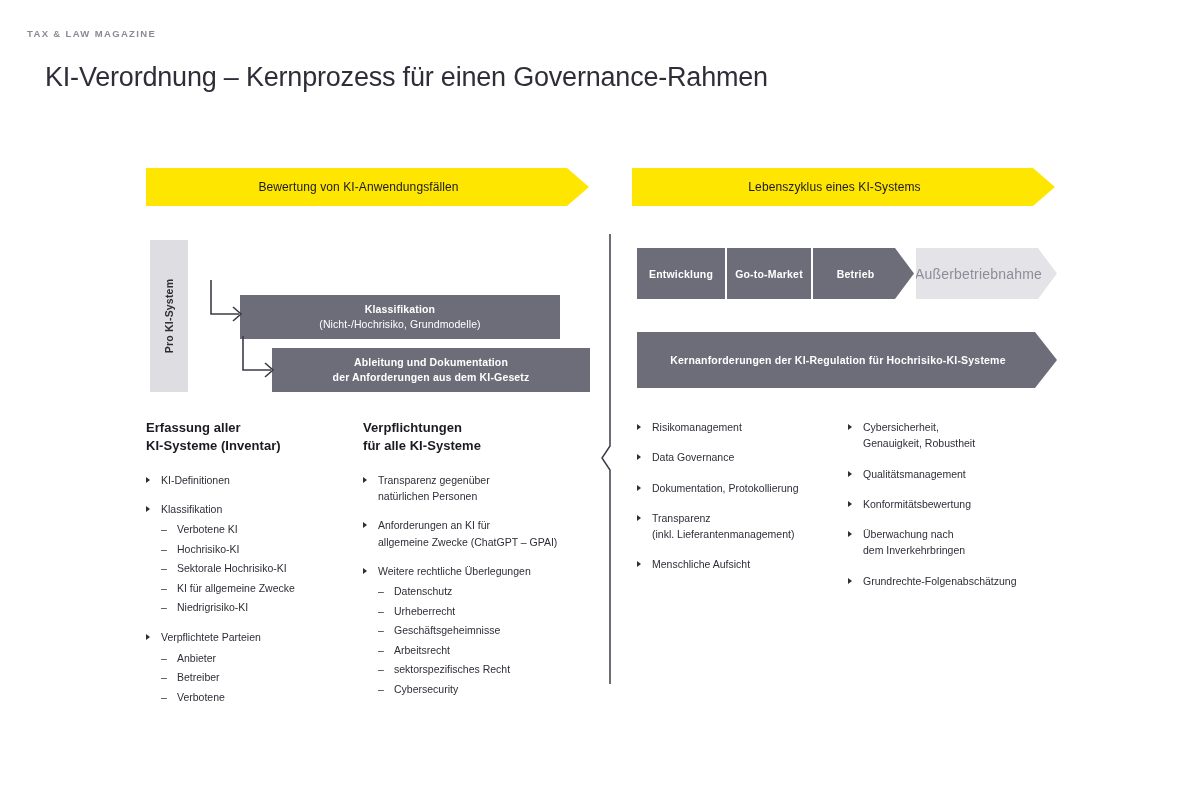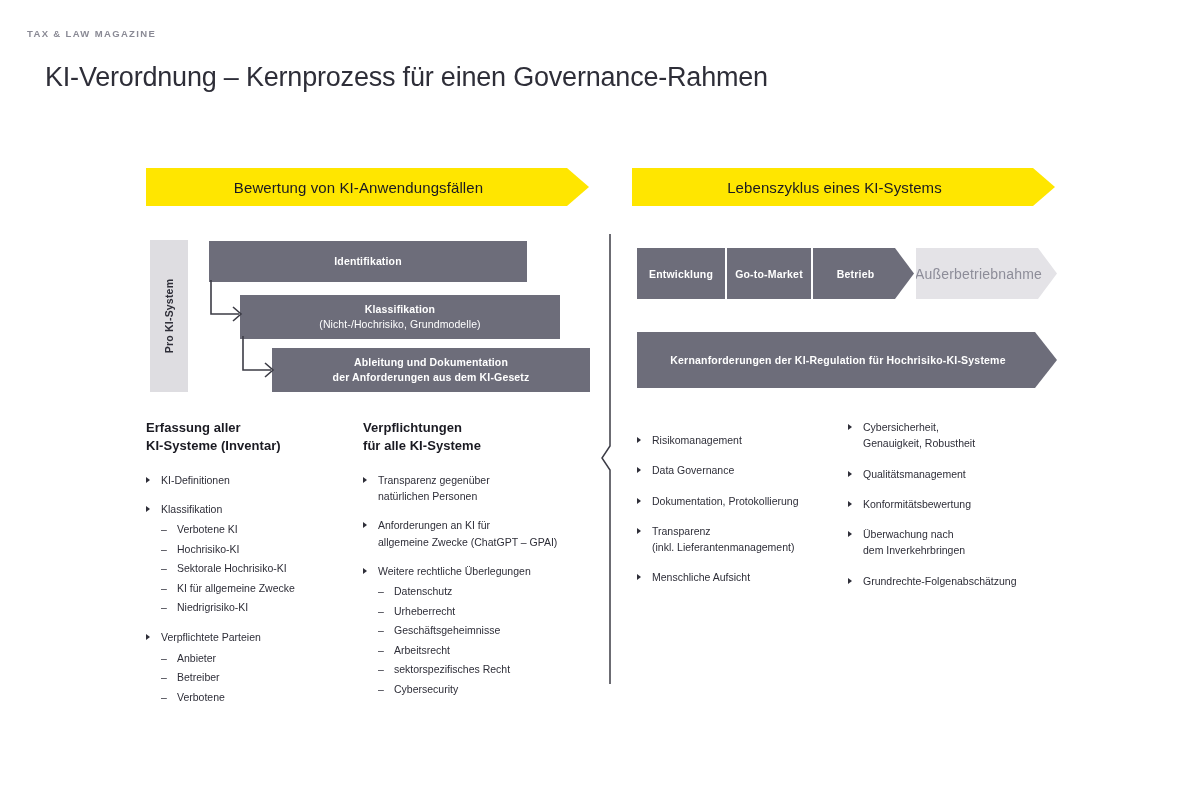--- a/index.html
+++ b/index.html
@@ -22,21 +22,21 @@
     letter-spacing:-0.2px;white-space:nowrap;margin-left:19px;
   }
 
   
   .banner{
     position:absolute;height:38px;background:#ffe600;
     display:flex;align-items:center;justify-content:center;
     clip-path:polygon(0 0, calc(100% - 22px) 0, 100% 50%, calc(100% - 22px) 100%, 0 100%);
   }
   .banner span{
-    font-size:15px;color:#1a1a22;font-weight:400;
+    font-size:12px;color:#1a1a22;font-weight:400;
     padding-right:18px;letter-spacing:.1px;white-space:nowrap;
   }
   #banner-left{left:146px;top:168px;width:443px;}
   #banner-right{left:632px;top:168px;width:423px;}
 
   
   .pro-box{
     position:absolute;left:150px;top:240px;width:38px;height:152px;
     background:#dedde1;display:flex;align-items:center;justify-content:center;
   }
@@ -102,21 +102,21 @@
   ul.l2{list-style:none;margin:4px 0 0 0;padding:0;}
   ul.l2 > li{
     position:relative;padding-left:16px;margin-bottom:2.5px;
     font-size:10.5px;line-height:1.62;color:#2e2e38;
   }
   ul.l2 > li:before{
     content:"–";position:absolute;left:0;top:0;color:#2e2e38;
   }
   #col-inventar{left:146px;top:419px;width:200px;}
   #col-verpflichtungen{left:363px;top:419px;width:230px;}
-  #col-req-a{left:637px;top:432px;width:200px;}
+  #col-req-a{left:637px;top:419px;width:200px;}
   #col-req-b{left:848px;top:419px;width:210px;}
   #col-req-a ul.l1 > li, #col-req-b ul.l1 > li{margin-bottom:14px;}
 </style>
 </head>
 <body>
 
 <div class="page">
 
   <div class="kicker">TAX &amp; LAW MAGAZINE</div>
   <h1 class="page-title">KI-Verordnung – Kernprozess für einen Governance-Rahmen</h1>
@@ -125,23 +125,20 @@
     <span>Bewertung von KI-Anwendungsfällen</span>
   </div>
   <div class="banner" id="banner-right">
     <span>Lebenszyklus eines KI-Systems</span>
   </div>
 
   <div class="pro-box">
     <span>Pro KI-System</span>
   </div>
 
-  <div class="gbox" id="box-identifikation">
-    <div class="l1">Identifikation</div>
-  </div>
 
   <div class="gbox" id="box-klassifikation">
     <div class="l1">Klassifikation</div>
     <div class="l2">(Nicht-/Hochrisiko, Grundmodelle)</div>
   </div>
 
   <div class="gbox" id="box-ableitung">
     <div class="l1">Ableitung und Dokumentation</div>
     <div class="l1">der Anforderungen aus dem KI-Gesetz</div>
   </div>

